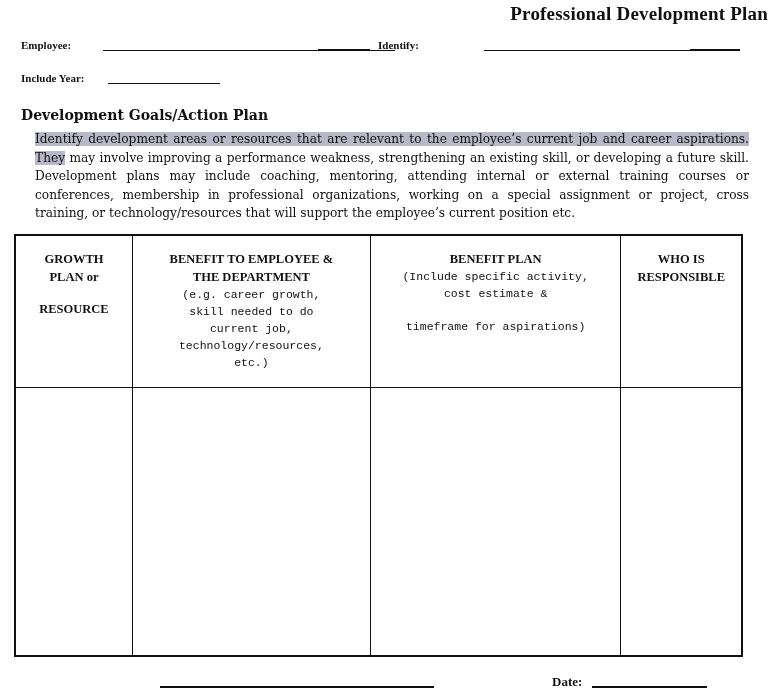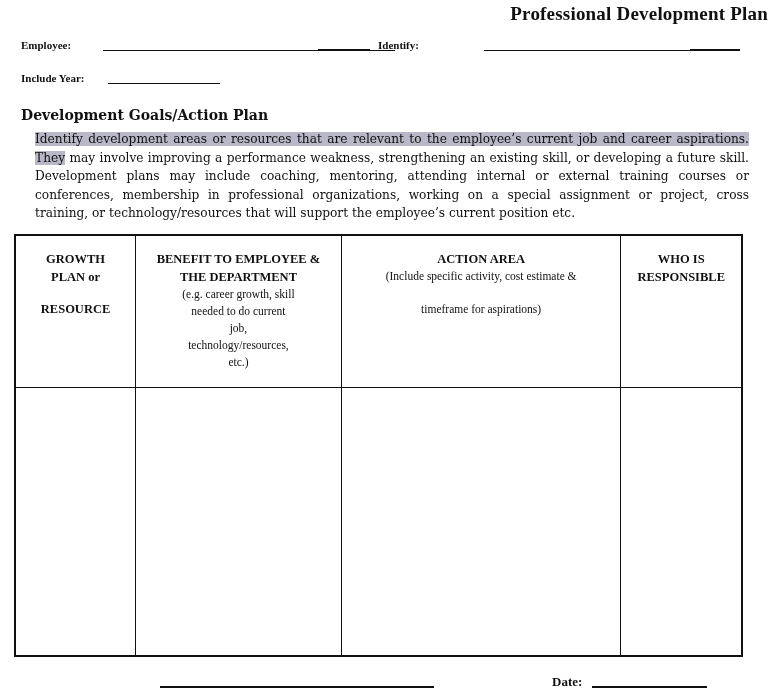--- a/index.html
+++ b/index.html
@@ -7,21 +7,21 @@
   .title { position: absolute; top: 3px; left: 0; width: 768px; text-align: right; font-family: "Liberation Serif", serif; font-weight: bold; font-size: 19px; letter-spacing: 0.2px; }
   .lbl { position: absolute; font-family: "Liberation Serif", serif; font-weight: bold; font-size: 11px; }
   .line { position: absolute; height: 0; border-bottom: 1.5px solid #111; }
   .line.thick { border-bottom-width: 2.5px; }
   .section-h { position: absolute; left: 21px; top: 107px; font-family: "DejaVu Serif", serif; font-weight: bold; font-size: 14px; }
   .para { position: absolute; left: 21px; top: 130px; width: 714px; font-family: "DejaVu Serif", serif; font-size: 12.2px; line-height: 18.6px; text-align: justify; margin-left: 14px; }
   .hl { background: #b8b8c8; }
   table.plan { position: absolute; left: 14px; top: 234px; width: 729px; height: 423px; border-collapse: collapse; border: 2px solid #111; }
   table.plan th, table.plan td { border: 1.5px solid #111; padding: 16px; }
   table.plan th { height: 119px; vertical-align: top; text-align: center; font-family: "Liberation Serif", serif; font-size: 12.5px; font-weight: bold; line-height: 18px; padding-top: 14px; box-sizing: border-box; }
-  th .sub { font-weight: normal; font-family: Liberation Serif, serif; font-size: 11.5px; line-height: 17px; display: block; }
+  th .sub { font-weight: normal; font-family: Liberation Mono, monospace; font-size: 11.5px; line-height: 17px; display: block; }
   th .blk { display: block; }
   .gap { display: block; height: 14px; }
   .gap2 { display: block; height: 16px; }
   .sig { position: absolute; top: 674px; font-family: "Liberation Serif", serif; font-weight: bold; font-size: 13px; }
 </style>
 </head>
 <body>
 
 <div class="title">Professional Development Plan</div>
 
@@ -52,21 +52,21 @@
         <span class="blk">PLAN or</span>
         <span class="gap"></span>
         <span class="blk">RESOURCE</span>
       </th>
       <th>
         <span class="blk">BENEFIT TO EMPLOYEE &amp;</span>
         <span class="blk">THE DEPARTMENT</span>
         <span class="sub" style="padding:0 30px;">(e.g. career growth, skill needed to do current job, technology/resources, etc.)</span>
       </th>
       <th>
-        <span class="blk">ACTION  AREA</span>
+        <span class="blk">BENEFIT  PLAN</span>
         <span class="sub">(Include specific activity, cost estimate &amp;</span>
         <span class="gap2"></span>
         <span class="sub">timeframe for aspirations)</span>
       </th>
       <th>
         <span class="blk">WHO IS</span>
         <span class="blk">RESPONSIBLE</span>
       </th>
     </tr>
   </thead>

